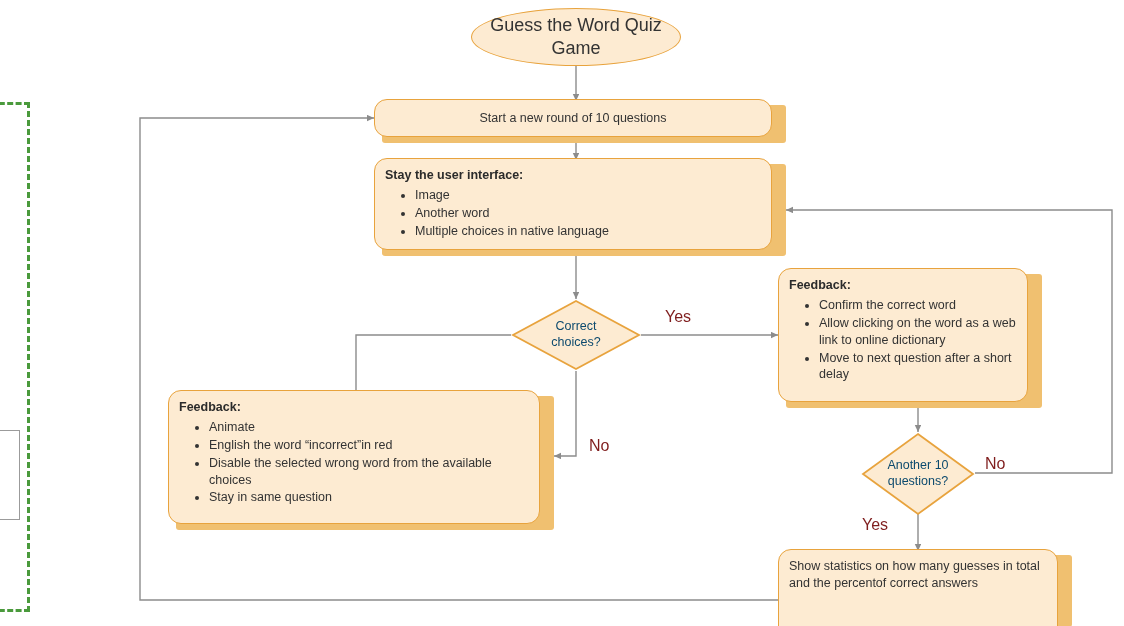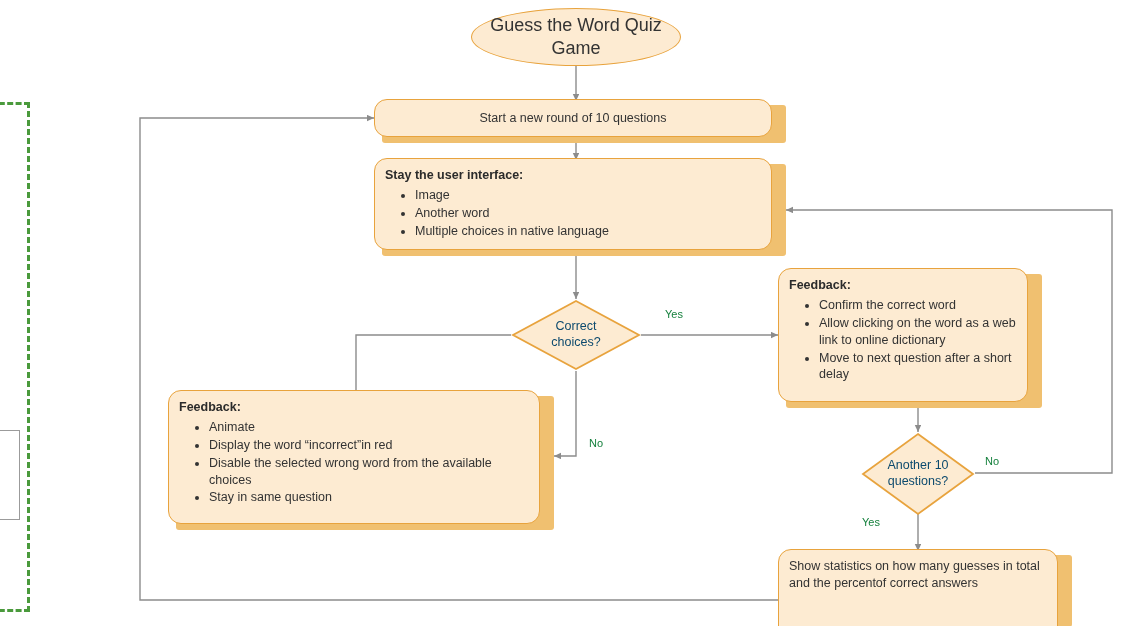--- a/index.html
+++ b/index.html
@@ -105,22 +105,22 @@
     align-items: center;
     justify-content: center;
     text-align: center;
     font-size: 12.5px;
     color: #0c4a6e;
     line-height: 1.25;
     box-sizing: border-box;
   }
   .edge-label {
     position: absolute;
-    font-size: 11px;
-    color: #15803d;
+    font-size: 16px;
+    color: #7f1d1d;
     white-space: nowrap;
   }
   
   .dashed-frame {
     position: absolute;
     border: 3px dashed #4a9a3c;
     box-sizing: border-box;
     background: transparent;
   }
   .grey-box {
@@ -228,21 +228,21 @@
     </div>
   </div>
 
   <div class="node" style="left:168px; top:390px; width:390px; height:142px;">
     <div class="rect-shadow" style="left:8px; top:6px; width:378px; height:134px;"></div>
     <div class="rect" style="left:0; top:0; width:372px; height:134px;">
       <div class="inner">
         <div class="title-line">Feedback:</div>
         <ul class="bullets">
           <li>Animate</li>
-          <li class="red-word">Display the word “incorrect”in red</li>
+          <li class="red-word">English the word “incorrect”in red</li>
           <li>Disable the selected wrong word from the available choices</li>
           <li>Stay in same question</li>
         </ul>
       </div>
     </div>
   </div>
 
   <div class="diamond-wrap" style="left:861px; top:432px; width:114px; height:84px;">
     <svg class="diamond-shape" viewBox="0 0 114 84" preserveAspectRatio="none">
       <polygon points="57,2 112,42 57,82 2,42" fill="#fdebd2" stroke="#e8a33d" stroke-width="1.8"></polygon>

